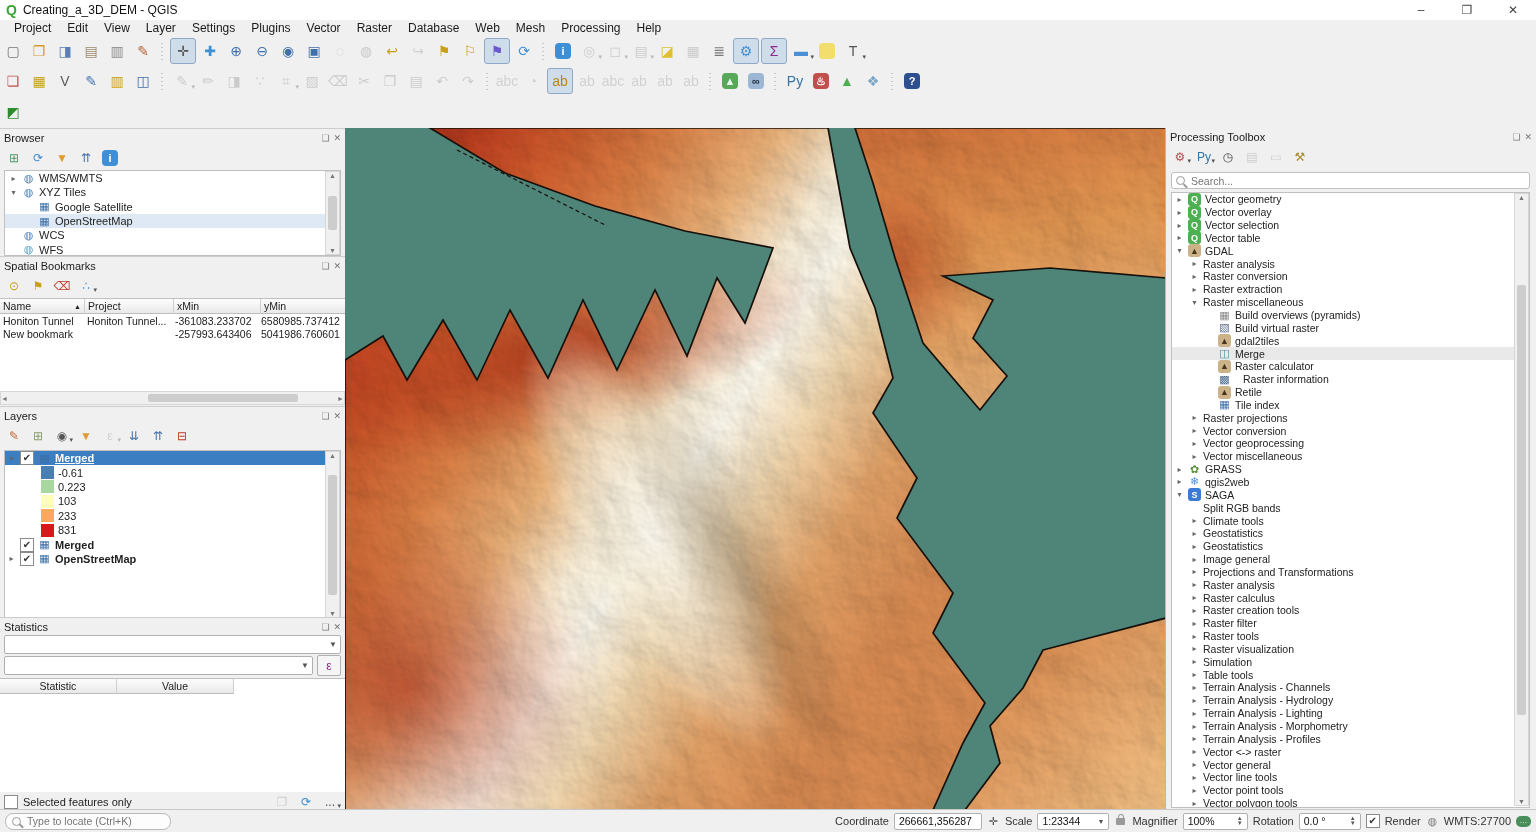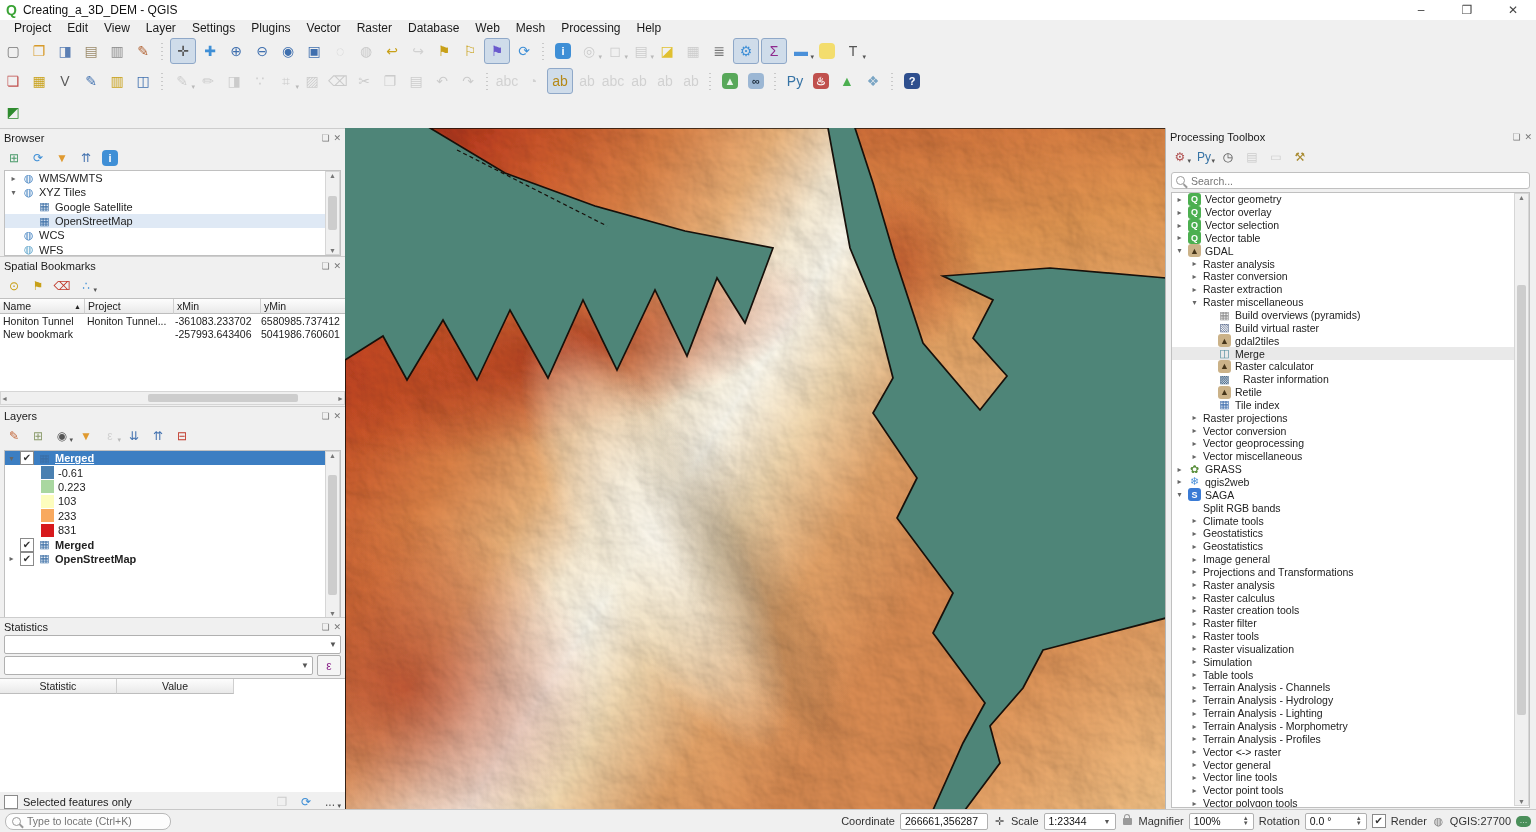--- a/index.html
+++ b/index.html
@@ -913,15 +913,15 @@
   <span class="sfield" style="width:52px">
       <span>0.0 °</span>
       <span class="spin" style="margin-left:auto">
         <span>▲</span>
         <span>▼</span>
       </span>
     </span>
   <span class="cb">✔</span>
   <span>Render</span>
   <span class="tico" style="color:#777">◍</span>
-  <span>QGIS:27700</span>
+  <span>WMTS:27700</span>
   <span class="msgico">…</span>
 </div>
 
 </body></html>

